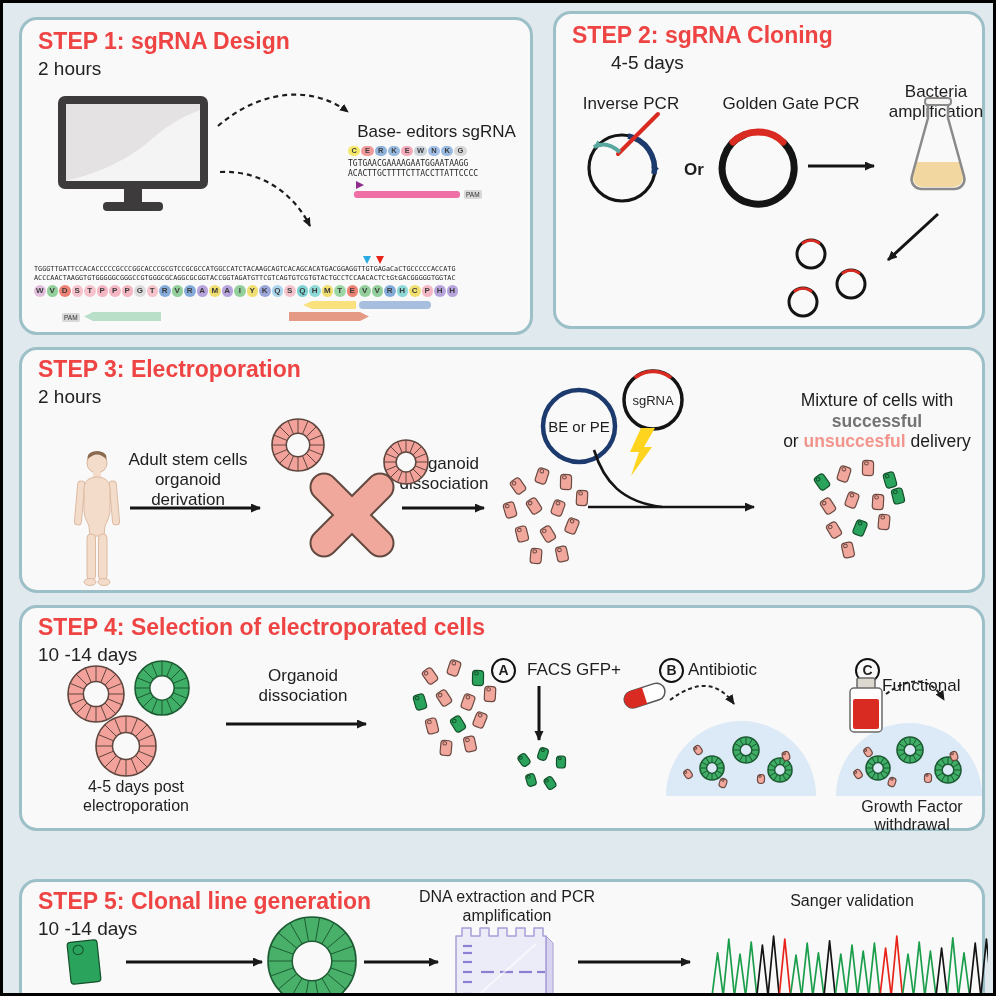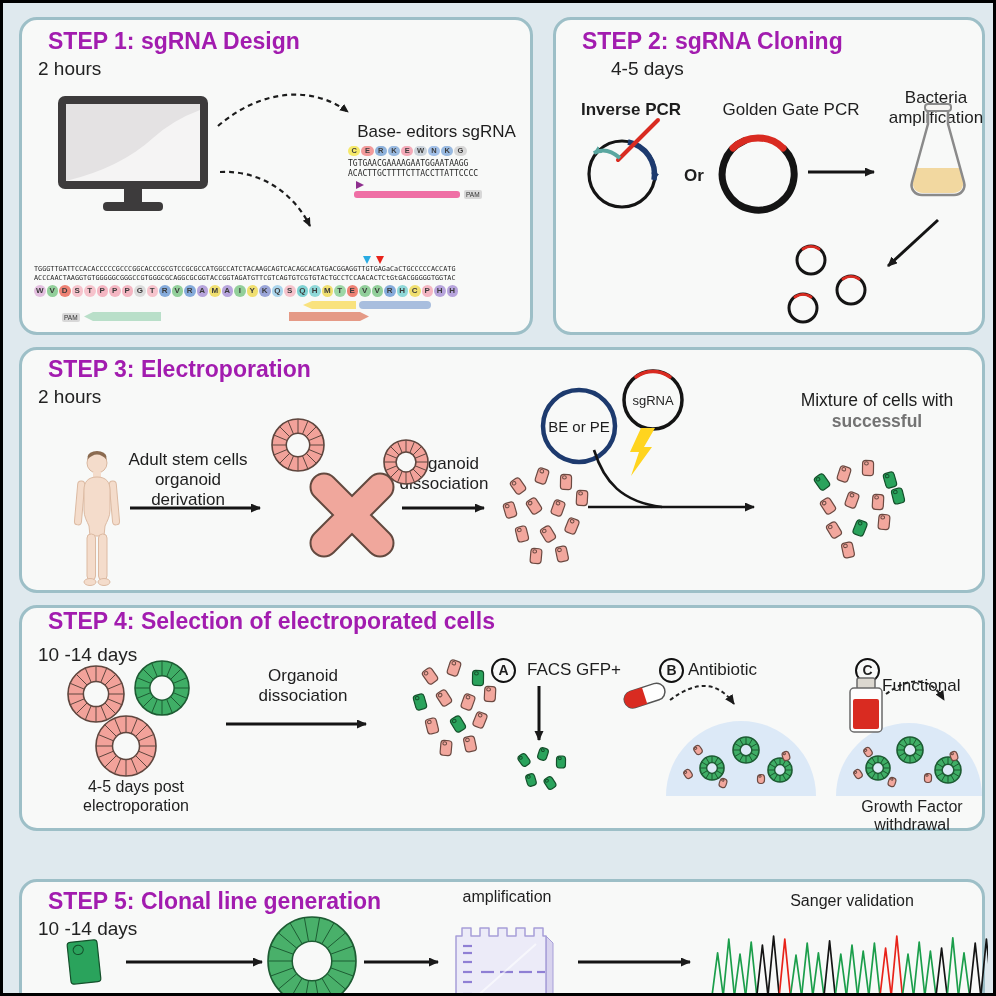--- a/index.html
+++ b/index.html
@@ -1,19 +1,19 @@
 <!DOCTYPE html>
 <html><head>
 <meta charset="utf-8">
 <style>
   html,body{margin:0;padding:0;background:#dfe9ee;}
   #stage{position:relative;width:996px;height:996px;background:#dfe9ee;border:3px solid #000;box-sizing:border-box;
          font-family:"Liberation Sans",sans-serif;color:#1e1e1e;overflow:hidden;}
   .panel{position:absolute;background:#f8f9f8;border:3px solid #9dbfc7;border-radius:18px;box-sizing:border-box;}
-  .title{position:absolute;font-weight:bold;font-size:23px;color:#a21caf;white-space:nowrap;margin-left:10px;}
+  .title{position:absolute;font-weight:bold;font-size:23px;color:#ef4444;white-space:nowrap;}
   .dur{position:absolute;font-size:19px;color:#222;white-space:nowrap;}
   .lbl{position:absolute;font-size:17px;line-height:1.18;text-align:center;color:#1e1e1e;}
   .lbl.small{font-size:16px;}
   .lbl .ln{display:block;}
   .left{text-align:left;}
   .seq{position:absolute;font-family:"DejaVu Sans Mono",monospace;color:#272727;white-space:pre;}
   .chips{position:absolute;display:flex;gap:1px;}
   .aa-chip{display:block;text-align:center;font-weight:bold;color:#3c3c3c;border-radius:6px;}
   .chips.base .aa-chip{width:12.3px;height:10px;line-height:10px;font-size:7.5px;}
   .chips.prime .aa-chip{width:11.5px;height:12px;line-height:12px;font-size:8px;}
@@ -114,25 +114,25 @@
         <span class="aa-chip" style="background: rgb(183, 164, 220);">H</span>
         <span class="aa-chip" style="background: rgb(183, 164, 220);">H</span>
       </div>
     <div class="bar arrow-l" style="left:281px;top:281px;width:53px;height:8px;background:#f9e27e;"></div>
     <div class="bar" style="left:337px;top:281px;width:72px;height:8px;background:#a8bede;border-radius:4px;"></div>
     <div class="bar arrow-r" style="left:267px;top:292px;width:80px;height:9px;background:#e59a86;"></div>
     <div class="pam" style="left:40px;top:293px;">PAM</div>
     <div class="bar arrow-l" style="left:62px;top:292px;width:77px;height:9px;background:#b9dfc9;"></div>
   </div>
 
-  <div class="panel" style="left:550px;top:14px;width:432px;height:318px;">
+  <div class="panel" style="left:550px;top:8px;width:432px;height:318px;">
     <div class="title" style="left:16px;top:8px;">STEP 2: sgRNA Cloning</div>
     <div class="dur" style="left:16px;top:38px;margin-left:39px;">4-5 days</div>
 
-    <div class="lbl" style="left:10px;top:80px;width:130px;font-weight:bold;">Inverse PCR</div>
+    <div class="lbl" style="left:10px;top:80px;width:130px;">Inverse PCR</div>
     <div class="lbl" style="left:150px;top:80px;width:170px;">Golden Gate PCR</div>
     <div class="lbl" style="left:328px;top:68px;width:104px;">
       <span class="ln">Bacteria</span>
       <span class="ln">amplification</span>
     </div>
     <div class="lbl" style="left:108px;top:146px;width:60px;font-weight:bold;">Or</div>
 
     <svg class="layer" width="432" height="318" viewBox="0 0 432 318">
       <defs>
         <marker id="m2" markerWidth="12" markerHeight="10" refX="9" refY="4.5" orient="auto" markerUnits="userSpaceOnUse">
@@ -187,20 +187,21 @@
     <div class="title" style="left:16px;top:6px;">STEP 3: Electroporation</div>
     <div class="dur" style="left:16px;top:36px;">2 hours</div>
 
     <div class="lbl" style="left:98px;top:100px;width:136px;">Adult stem cells organoid derivation</div>
     <div class="lbl" style="left:362px;top:104px;width:120px;">Organoid dissociation</div>
     <div class="lbl" style="left:512px;top:68px;width:90px;font-size:15px;">BE or PE</div>
     <div class="lbl" style="left:596px;top:43px;width:70px;font-size:13px;">sgRNA</div>
     <div class="lbl" style="left:740px;top:40px;width:230px;font-size:17.5px;">
       <span class="ln">Mixture of cells with</span>
       <span class="ln ok-green">successful</span>
+      <span class="ln"><span>or </span><span class="bad-salmon">unsuccesful</span><span> delivery</span></span>
     </div>
 
     <svg id="s3" class="layer" width="966" height="246" viewBox="0 0 966 246">
       <defs>
         <marker id="m3" markerWidth="12" markerHeight="10" refX="9" refY="4.5" orient="auto" markerUnits="userSpaceOnUse">
           <path d="M0,0 L10,4.5 L0,9 Z" fill="#1a1a1a"></path>
         </marker>
       </defs>
 
       <g transform="translate(28,98)">
@@ -373,21 +374,21 @@
           <line x1="384" y1="102.1" x2="384" y2="90" stroke="#5f463e" stroke-width="1"></line>
           <line x1="387.7885659804144" y1="102.85359262813826" x2="392.419035512032" y2="91.67465028475169" stroke="#5f463e" stroke-width="1"></line>
           <line x1="391.00035713374683" y1="104.99964286625318" x2="399.55634918610406" y2="96.44365081389596" stroke="#5f463e" stroke-width="1"></line>
           <line x1="393.14640737186176" y1="108.21143401958561" x2="404.3253497152483" y2="103.580964487968" stroke="#5f463e" stroke-width="1"></line>
           <circle cx="384" cy="112" r="9.9" fill="#f8f9f8" stroke="#5f463e" stroke-width="1.5"></circle>
         </g>
       </svg>
   </div>
 
   <div class="panel" style="left:16px;top:602px;width:966px;height:226px;">
-    <div class="title" style="left:16px;top:0;">STEP 4: Selection of electroporated cells</div>
+    <div class="title" style="left:16px;top:6px;">STEP 4: Selection of electroporated cells</div>
     <div class="dur" style="left:16px;top:36px;">10 -14 days</div>
 
     <div class="lbl small" style="left:34px;top:170px;width:160px;">
       <span class="ln">4-5 days post</span>
       <span class="ln">electroporation</span>
     </div>
     <div class="lbl" style="left:216px;top:58px;width:130px;">Organoid dissociation</div>
 
     <div class="badge" style="left:469px;top:50px;">A</div>
     <div class="lbl left" style="left:497px;top:52px;width:110px;text-align:center;">FACS GFP+</div>
@@ -698,20 +699,21 @@
             <ellipse cx="844.95" cy="141.3" rx="1.1900000000000002" ry="0.99" fill="none" stroke="#6b4a42" stroke-width="1"></ellipse>
           </g>
         </g>
     </svg>
   </div>
 
   <div class="panel" style="left:16px;top:876px;width:966px;height:144px;">
     <div class="title" style="left:16px;top:6px;">STEP 5: Clonal line generation</div>
     <div class="dur" style="left:16px;top:36px;">10 -14 days</div>
     <div class="lbl small" style="left:380px;top:6px;width:210px;">
+      <span class="ln">DNA extraction and PCR</span>
       <span class="ln">amplification</span>
     </div>
     <div class="lbl small" style="left:705px;top:10px;width:250px;">Sanger validation</div>
 
     <svg id="s5" class="layer" width="966" height="144" viewBox="0 0 966 144">
       <defs>
         <marker id="m5" markerWidth="12" markerHeight="10" refX="9" refY="4.5" orient="auto" markerUnits="userSpaceOnUse">
           <path d="M0,0 L10,4.5 L0,9 Z" fill="#1a1a1a"></path>
         </marker>
       </defs>

